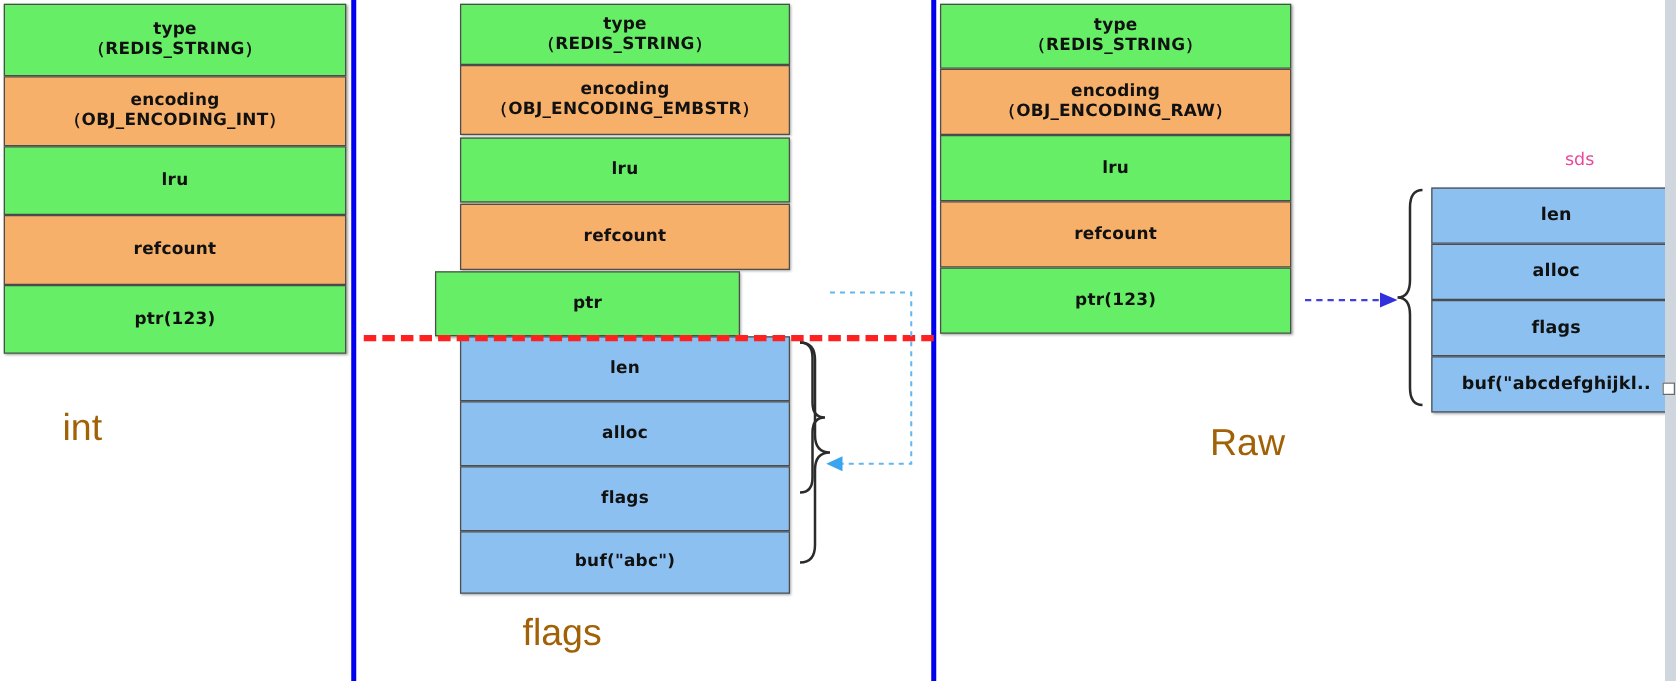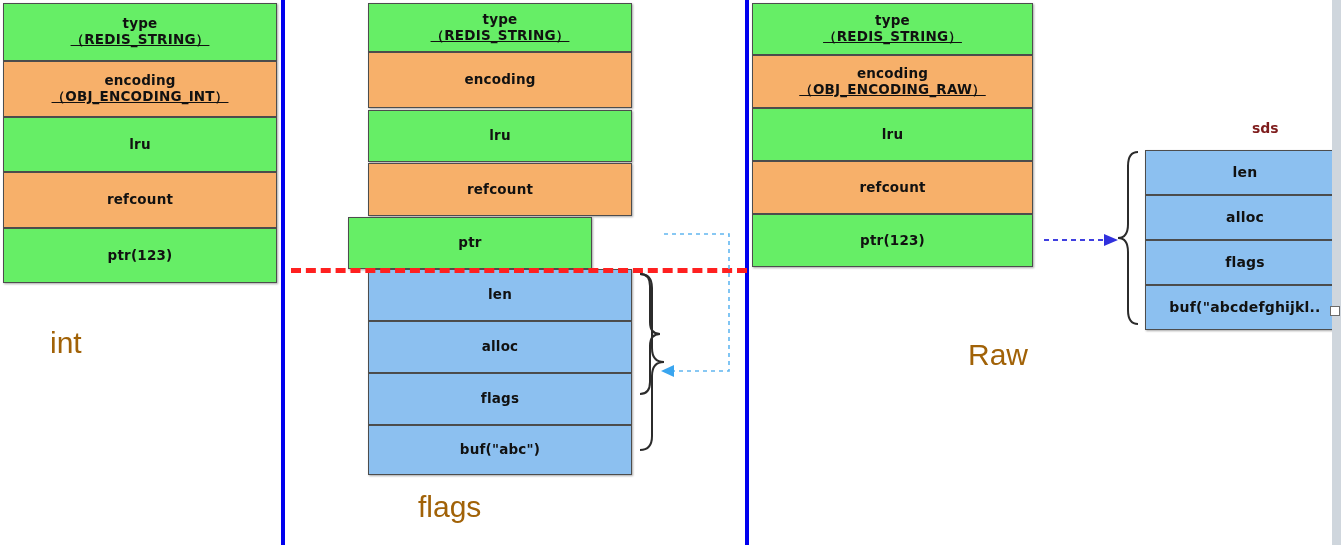--- a/index.html
+++ b/index.html
@@ -26,40 +26,40 @@
     justify-content:center;
     text-align:center;
     color:#111111;
     line-height:1.15;
     box-shadow:1px 1px 2px rgba(0,0,0,0.35);
   }
   .green{background:#66ee66;}
   .orange{background:#f7b06a;}
   .blue{background:#8cc0f0;}
   .box .l1{display:block;}
-  .box .l2{display:block;text-decoration:underline;}
+  .box .l2{display:block;}
 
   
   .box{font-size:13.5px;font-weight:700;letter-spacing:.2px;}
   .sds .box{font-size:14px;}
 
   
   .collabel{
     position:absolute;
     font-size:30px;
     color:#a16207;
     font-weight:400;
     font-family:"Liberation Sans", sans-serif;
     white-space:nowrap;
   }
   .sdslabel{
     position:absolute;
     font-size:14px;
-    font-weight:700;
-    color:#7f1d1d;
+    font-weight:400;
+    color:#ec4899;
     white-space:nowrap;
   }
 
   
   .reddash{
     position:absolute;
     height:0;
     border-top:5px dashed #ff2020;
   }
 
@@ -105,20 +105,21 @@
     <div class="collabel" style="left:50px;top:326px;">int</div>
   </div>
 
   <div>
     <div class="box green" style="left:368px;top:3px;width:264px;height:49px;">
       <span class="l1">type</span>
       <span class="l2">（REDIS_STRING）</span>
     </div>
     <div class="box orange" style="left:368px;top:52px;width:264px;height:56px;">
       <span class="l1">encoding</span>
+      <span class="l2">（OBJ_ENCODING_EMBSTR）</span>
     </div>
     <div class="box green" style="left:368px;top:110px;width:264px;height:52px;">
       <span class="l1">lru</span>
     </div>
     <div class="box orange" style="left:368px;top:163px;width:264px;height:53px;">
       <span class="l1">refcount</span>
     </div>
     <div class="box green" style="left:348px;top:217px;width:244px;height:52px;">
       <span class="l1">ptr</span>
     </div>

